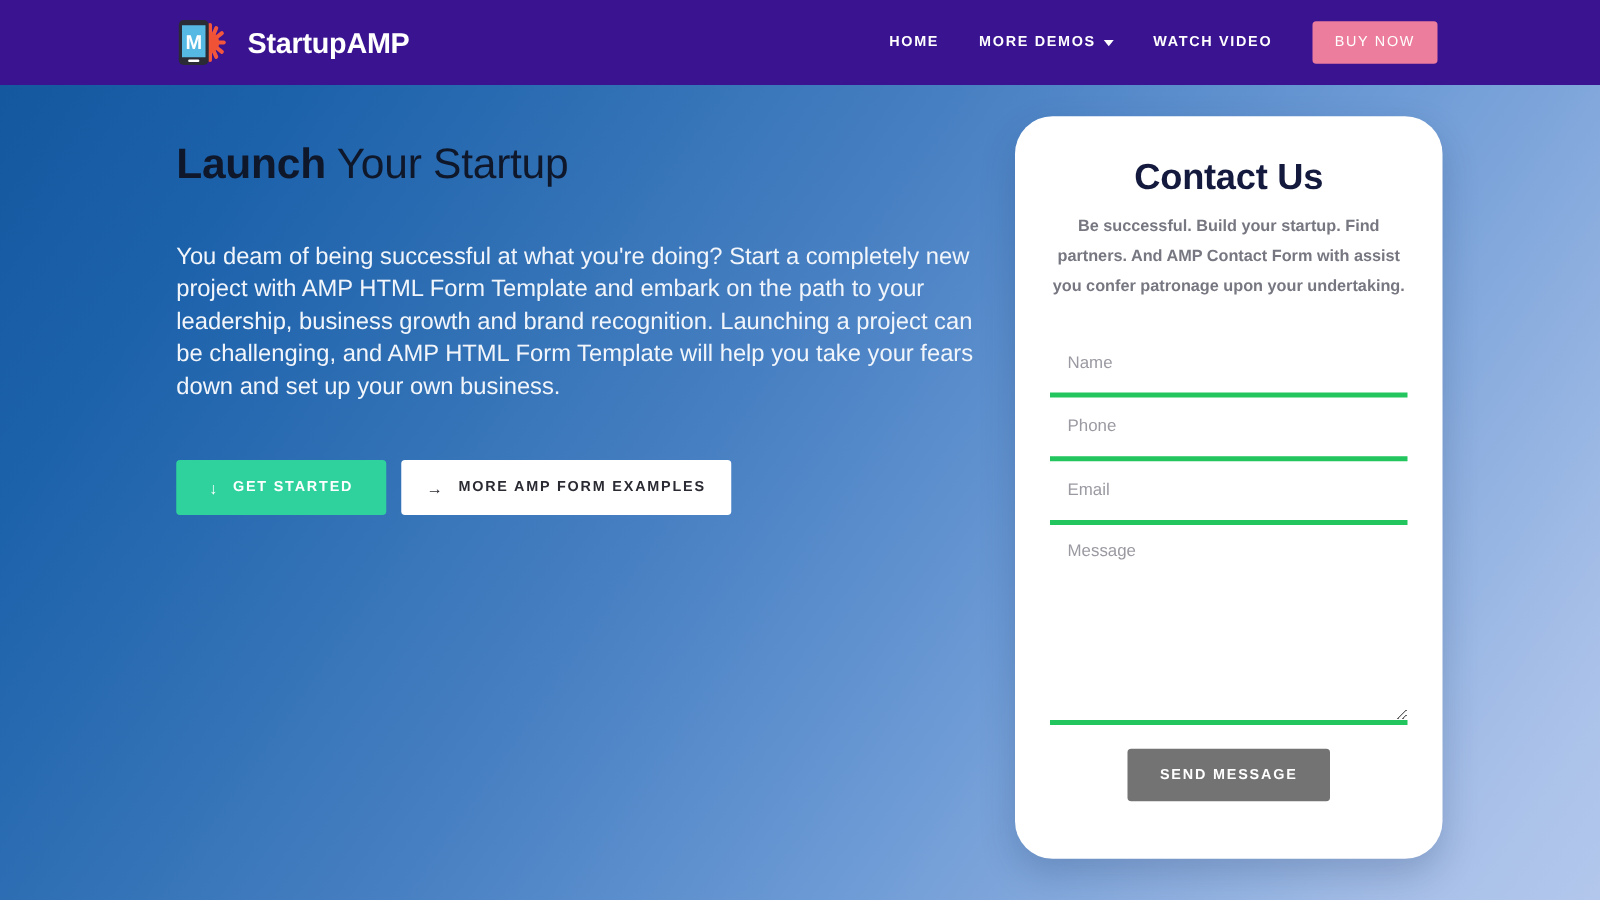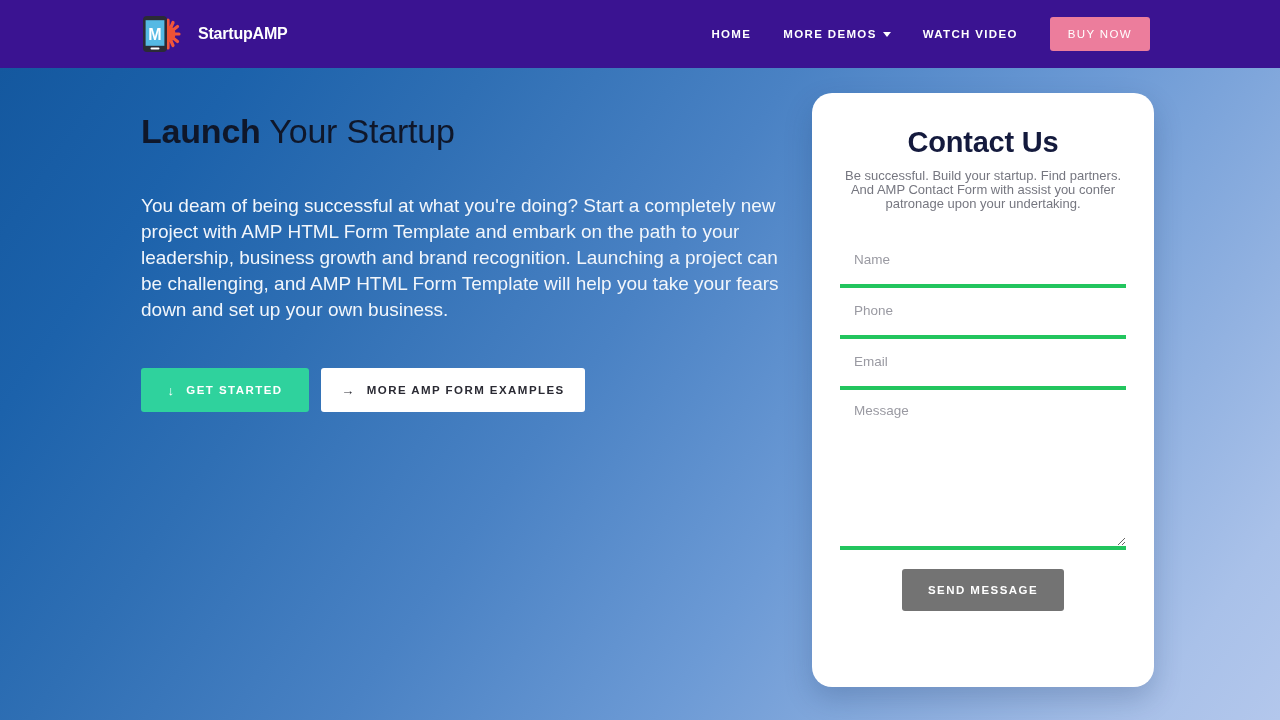--- a/index.html
+++ b/index.html
@@ -65,21 +65,21 @@
   .brand-logo {
     width: 46px;
     height: 46px;
     position: relative;
     flex: 0 0 auto;
   }
 
   .brand-name {
     margin-left: 14px;
     color: #ffffff;
-    font-size: 16px;
+    font-size: 23px;
     font-weight: bold;
     letter-spacing: -0.2px;
     white-space: nowrap;
   }
 
   .nav-menu {
     position: absolute;
     right: 130px;
     top: 0;
     height: 68px;
@@ -198,42 +198,42 @@
   }
 
   
   .contact-card {
     position: absolute;
     left: 812px;
     top: 93px;
     width: 342px;
     height: 594px;
     background: #ffffff;
-    border-radius: 20px;
+    border-radius: 30px;
     box-shadow: 0 12px 28px rgba(20, 45, 90, 0.22);
     padding: 32px 28px 0 28px;
     z-index: 20;
   }
 
   .card-title {
     text-align: center;
     font-size: 29px;
     font-weight: bold;
     color: #141a3d;
     letter-spacing: -0.2px;
     line-height: 34px;
   }
 
   .card-sub {
     margin-top: 10px;
     text-align: center;
     font-size: 13px;
-    line-height: 14px;
+    line-height: 24px;
     color: #767780;
-    font-weight: 400;
+    font-weight: 700;
     padding: 0 2px;
   }
 
   .form {
     margin-top: 26px;
   }
 
   .field {
     width: 100%;
     border: none;

